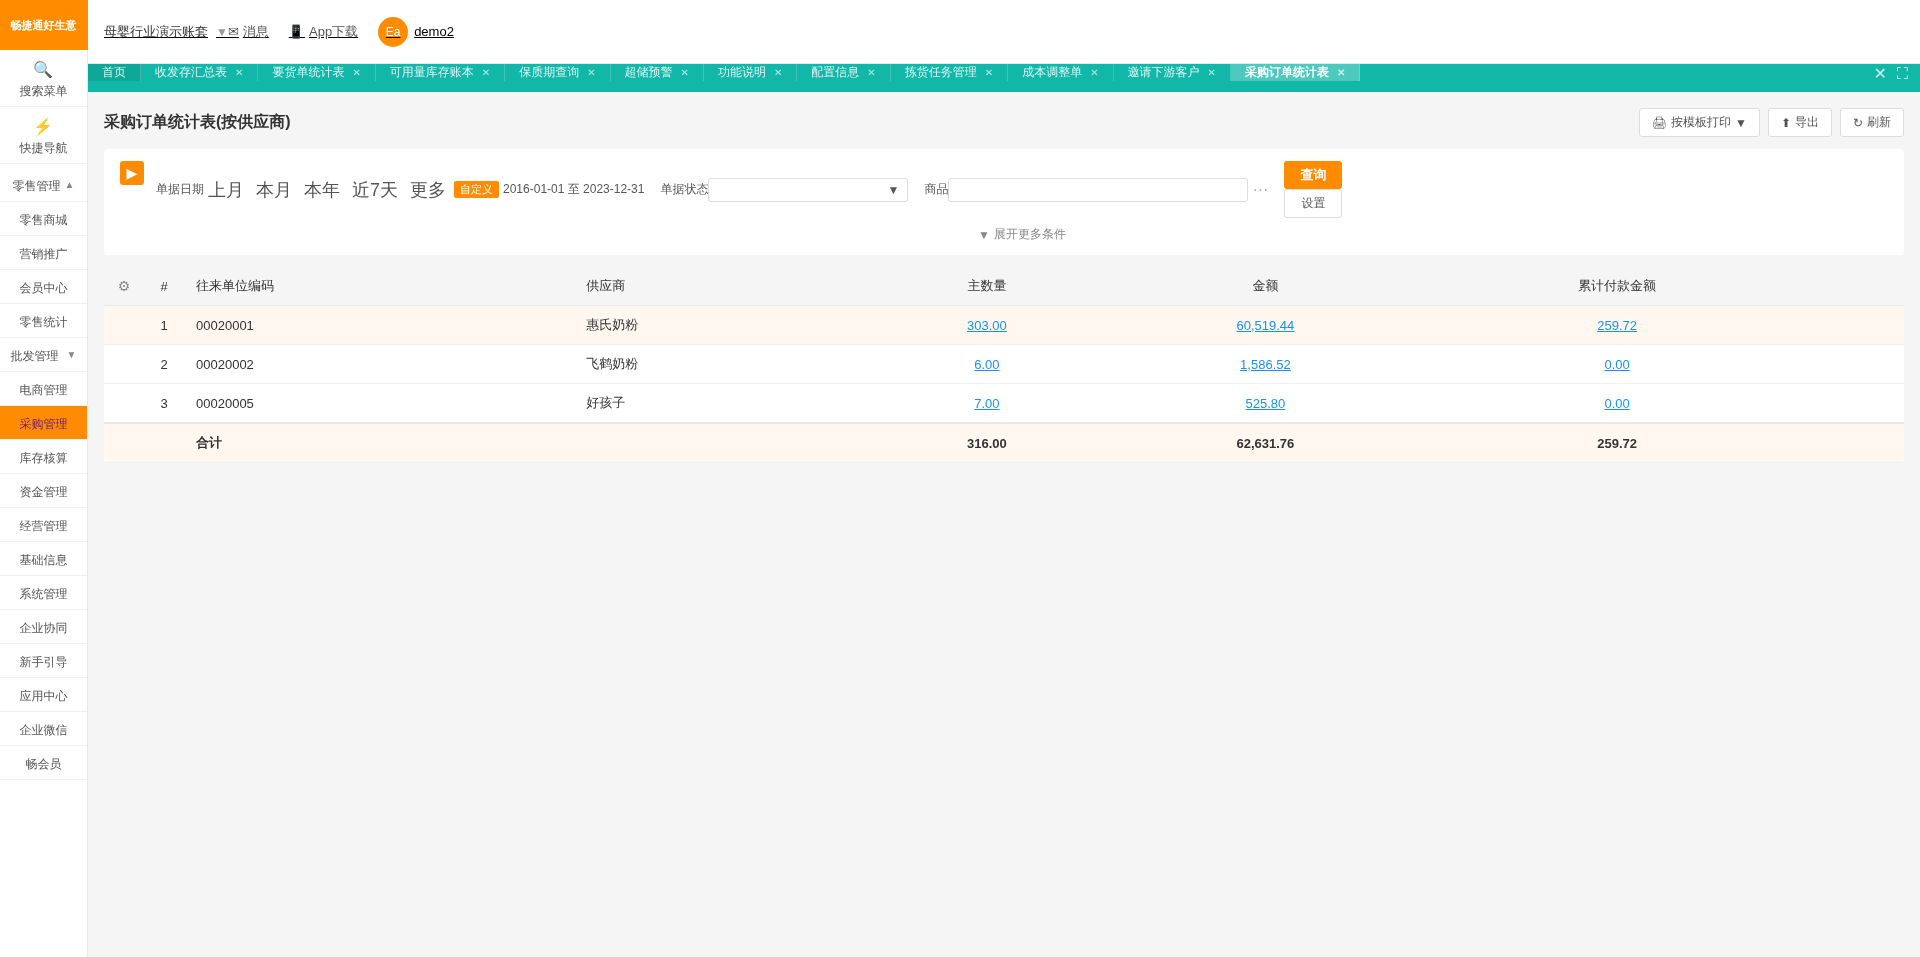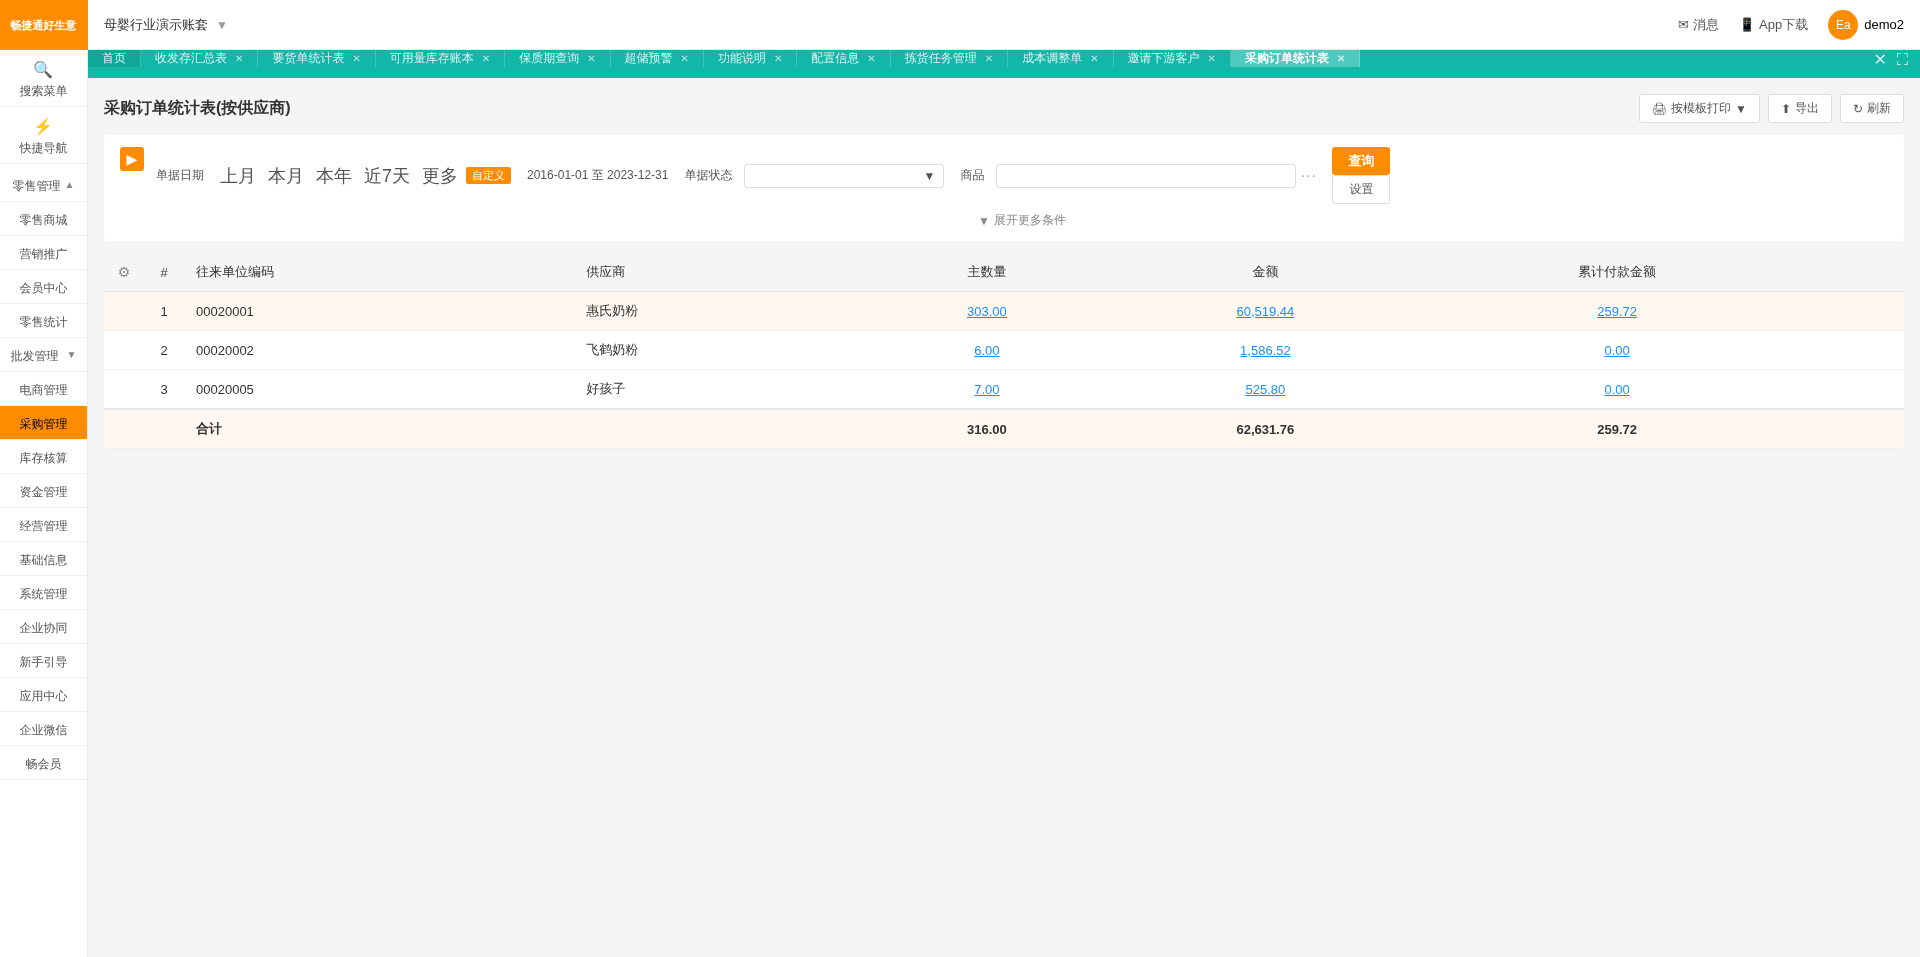--- a/index.html
+++ b/index.html
@@ -4,29 +4,29 @@
   <style>
     * { margin: 0; padding: 0; box-sizing: border-box; }
     body { font-family: 'Microsoft YaHei', 'PingFang SC', sans-serif; font-size: 13px; background: #f5f5f5; width: 1920px; height: 957px; overflow: hidden; display: flex; }
 
     
     .sidebar { width: 88px; background: #fff; border-right: 1px solid #e8e8e8; display: flex; flex-direction: column; align-items: center; padding-top: 0; flex-shrink: 0; }
     .sidebar-logo { width: 88px; height: 50px; background: #ff8c00; display: flex; align-items: center; justify-content: center; flex-shrink: 0; }
     .sidebar-logo-text { color: white; font-size: 11px; font-weight: bold; text-align: center; line-height: 1.3; }
     .sidebar-item { width: 100%; padding: 12px 0 8px; display: flex; flex-direction: column; align-items: center; cursor: pointer; border-bottom: 1px solid #f0f0f0; }
     .sidebar-item.active { background: #ff8c00; }
-    .sidebar-item.active .sidebar-item-label { color: #000000; }
+    .sidebar-item.active .sidebar-item-label { color: #701a75; }
     .sidebar-item-label { font-size: 12px; color: #555; margin-top: 4px; }
     .sidebar-item-icon { font-size: 16px; color: #888; }
 
     
     .main { flex: 1; display: flex; flex-direction: column; overflow: hidden; }
 
     
-    .topbar { height: 50px; background: #fff; display: flex; align-items: center; justify-content: space-between; padding: 0 16px; border-bottom: 1px solid #e8e8e8; flex-shrink: 0; }
+    .topbar { height: 64px; background: #fff; display: flex; align-items: center; justify-content: flex-start; padding: 0 16px; border-bottom: 1px solid #e8e8e8; flex-shrink: 0; text-decoration: underline; }
     .topbar-left { display: flex; align-items: center; gap: 8px; }
     .topbar-title { font-size: 13px; color: #333; }
     .topbar-arrow { color: #999; font-size: 12px; cursor: pointer; }
     .topbar-right { display: flex; align-items: center; gap: 20px; }
     .topbar-action { display: flex; align-items: center; gap: 4px; color: #555; font-size: 13px; cursor: pointer; }
     .topbar-avatar { width: 30px; height: 30px; border-radius: 50%; background: #ff8c00; display: flex; align-items: center; justify-content: center; color: white; font-size: 12px; }
 
     
     .nav-tabs { height: 28px; background: #12b7a8; display: flex; align-items: flex-start; flex-shrink: 0; overflow: hidden; }
     .nav-tab { display: flex; align-items: center; padding: 0 14px; color: rgba(255,255,255,0.85); font-size: 12px; cursor: pointer; white-space: nowrap; border-right: 1px solid rgba(255,255,255,0.2); gap: 4px; }
@@ -45,21 +45,21 @@
     .page-actions { display: flex; align-items: center; gap: 8px; }
     .btn-print { background: white; border: 1px solid #ddd; color: #555; padding: 5px 12px; border-radius: 3px; cursor: pointer; font-size: 12px; display: flex; align-items: center; gap: 4px; }
     .btn-export { background: white; border: 1px solid #ddd; color: #555; padding: 5px 12px; border-radius: 3px; cursor: pointer; font-size: 12px; display: flex; align-items: center; gap: 4px; }
     .btn-refresh { background: white; border: 1px solid #ddd; color: #555; padding: 5px 12px; border-radius: 3px; cursor: pointer; font-size: 12px; display: flex; align-items: center; gap: 4px; }
     .btn-query { background: #ff8c00; border: none; color: white; padding: 5px 16px; border-radius: 3px; cursor: pointer; font-size: 13px; font-weight: bold; }
     .btn-settings { background: white; border: 1px solid #ddd; color: #555; padding: 5px 12px; border-radius: 3px; cursor: pointer; font-size: 12px; }
 
     
     .filter-bar { background: white; border-radius: 4px; padding: 12px 16px; margin-bottom: 12px; }
     .filter-row { display: flex; align-items: center; gap: 16px; flex-wrap: wrap; }
-    .filter-group { display: flex; align-items: center; gap: 12px; }
+    .filter-group { display: flex; align-items: center; gap: 0; }
     .filter-label { font-size: 12px; color: #555; white-space: nowrap; }
     .filter-date-shortcuts { display: flex; align-items: center; gap: 4px; }
     .date-btn { font-size: 18px; color: #555; cursor: pointer; padding: 2px 4px; }
     .date-tag { background: #ff8c00; color: white; font-size: 11px; padding: 1px 6px; border-radius: 2px; cursor: pointer; }
     .date-range { font-size: 12px; color: #555; margin-left: 4px; }
     .filter-select { border: 1px solid #ddd; padding: 4px 8px; border-radius: 3px; font-size: 12px; color: #555; min-width: 180px; display: flex; align-items: center; justify-content: space-between; cursor: pointer; }
     .filter-input { border: 1px solid #ddd; padding: 4px 8px; border-radius: 3px; font-size: 12px; color: #555; flex: 1; min-width: 200px; }
     .expand-more { display: flex; align-items: center; justify-content: center; width: 100%; margin-top: 8px; cursor: pointer; color: #888; font-size: 12px; gap: 4px; }
     .filter-toggle-btn { width: 24px; height: 24px; background: #ff8c00; color: white; border: none; border-radius: 3px; cursor: pointer; font-size: 14px; display: flex; align-items: center; justify-content: center; flex-shrink: 0; }
 

